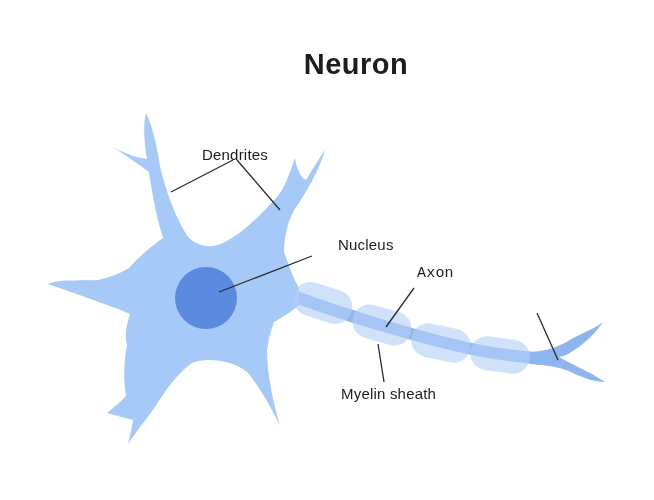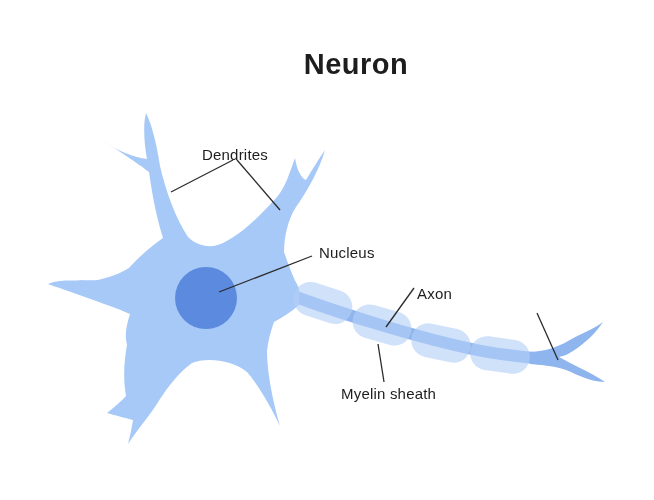--- a/index.html
+++ b/index.html
@@ -9,22 +9,22 @@
   }
   .art{position:absolute;left:0;top:0;}
   .title{
     position:absolute;top:48px;left:356px;transform:translateX(-50%);
     font-size:29px;font-weight:700;color:#1d1d1d;letter-spacing:0.5px;white-space:nowrap;
   }
   .lbl{
     position:absolute;font-size:15px;color:#1d1d1d;white-space:nowrap;letter-spacing:0.2px;
   }
   .lbl.dendrites{left:202px;top:146px;}
-  .lbl.nucleus{left:319px;top:236px;margin-top:8px;}
-  .lbl.axon{left:417px;top:285px;}
+  .lbl.nucleus{left:338px;top:236px;}
+  .lbl.axon{left:417px;top:265px;font-family:Liberation Mono, monospace;}
   .lbl.axon-terminal{left:494px;top:294px;}
   .lbl.myelin-sheath{left:341px;top:385px;text-align:center;}
 </style>
 </head>
 <body>
 
 <div class="stage">
 
   <svg class="art" width="654" height="500" viewBox="0 0 654 500">
 

